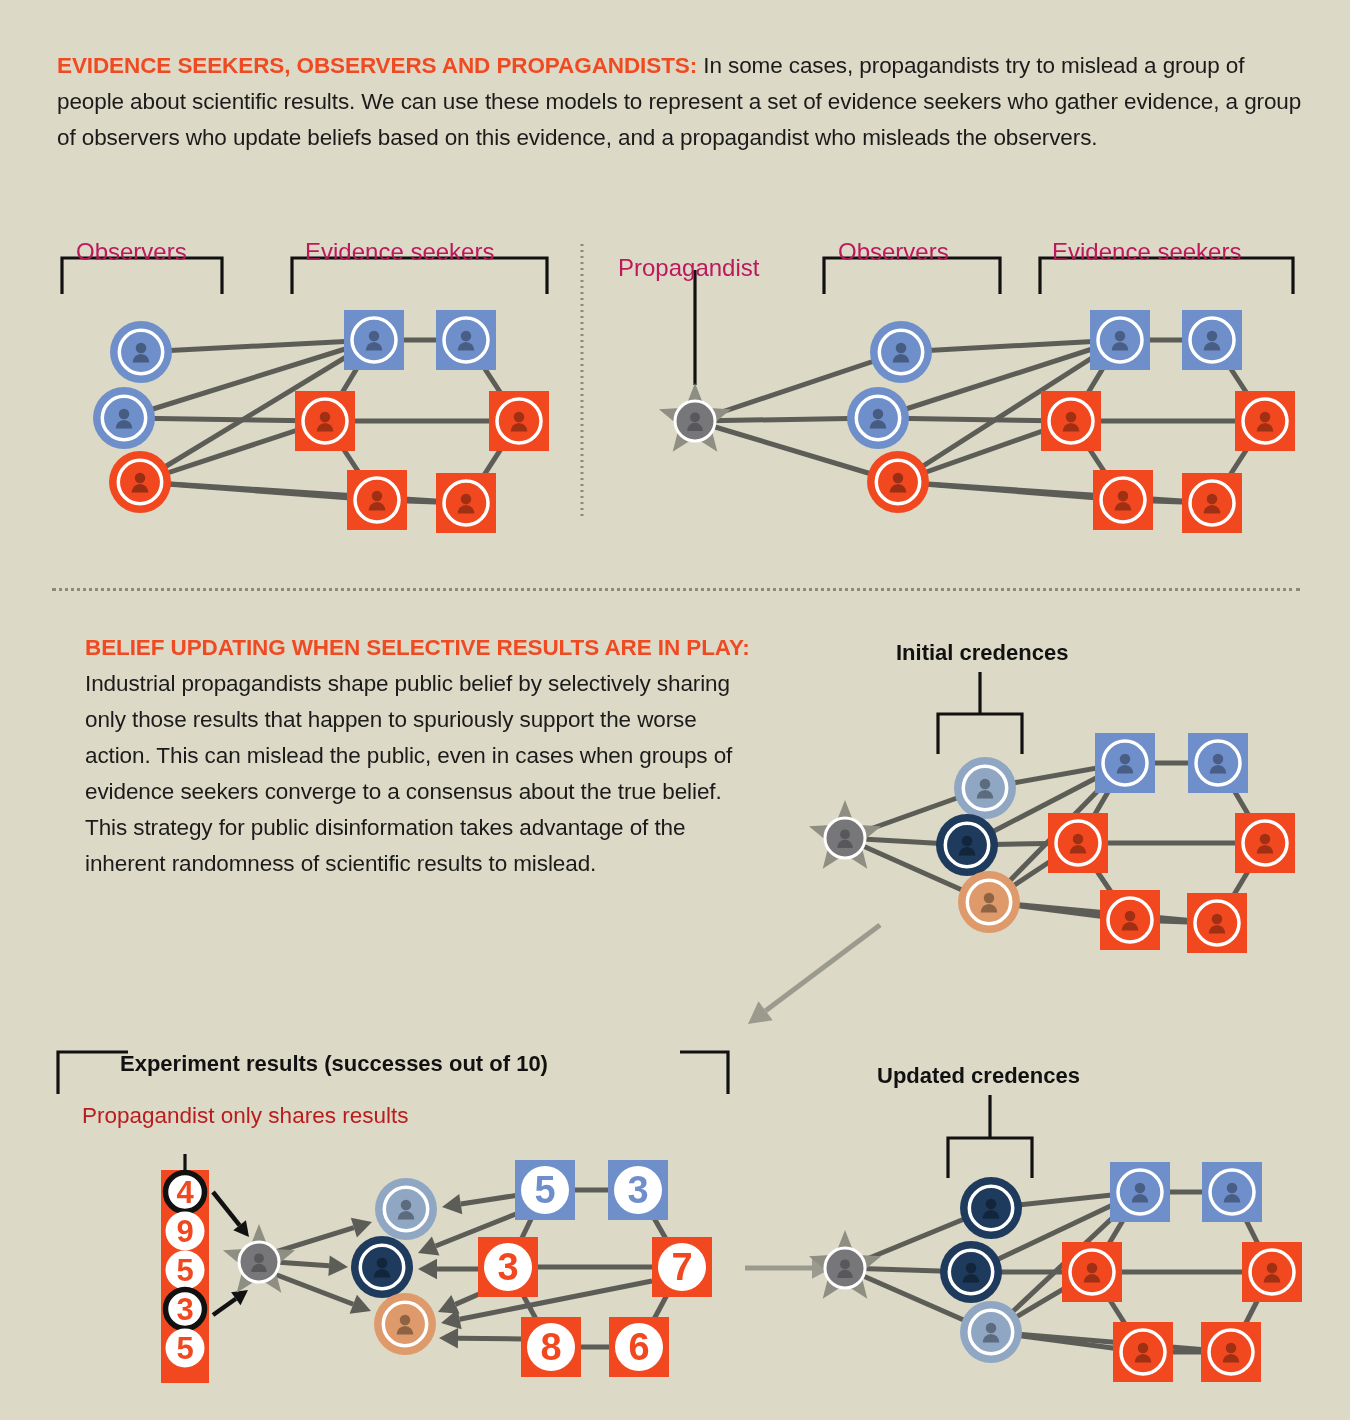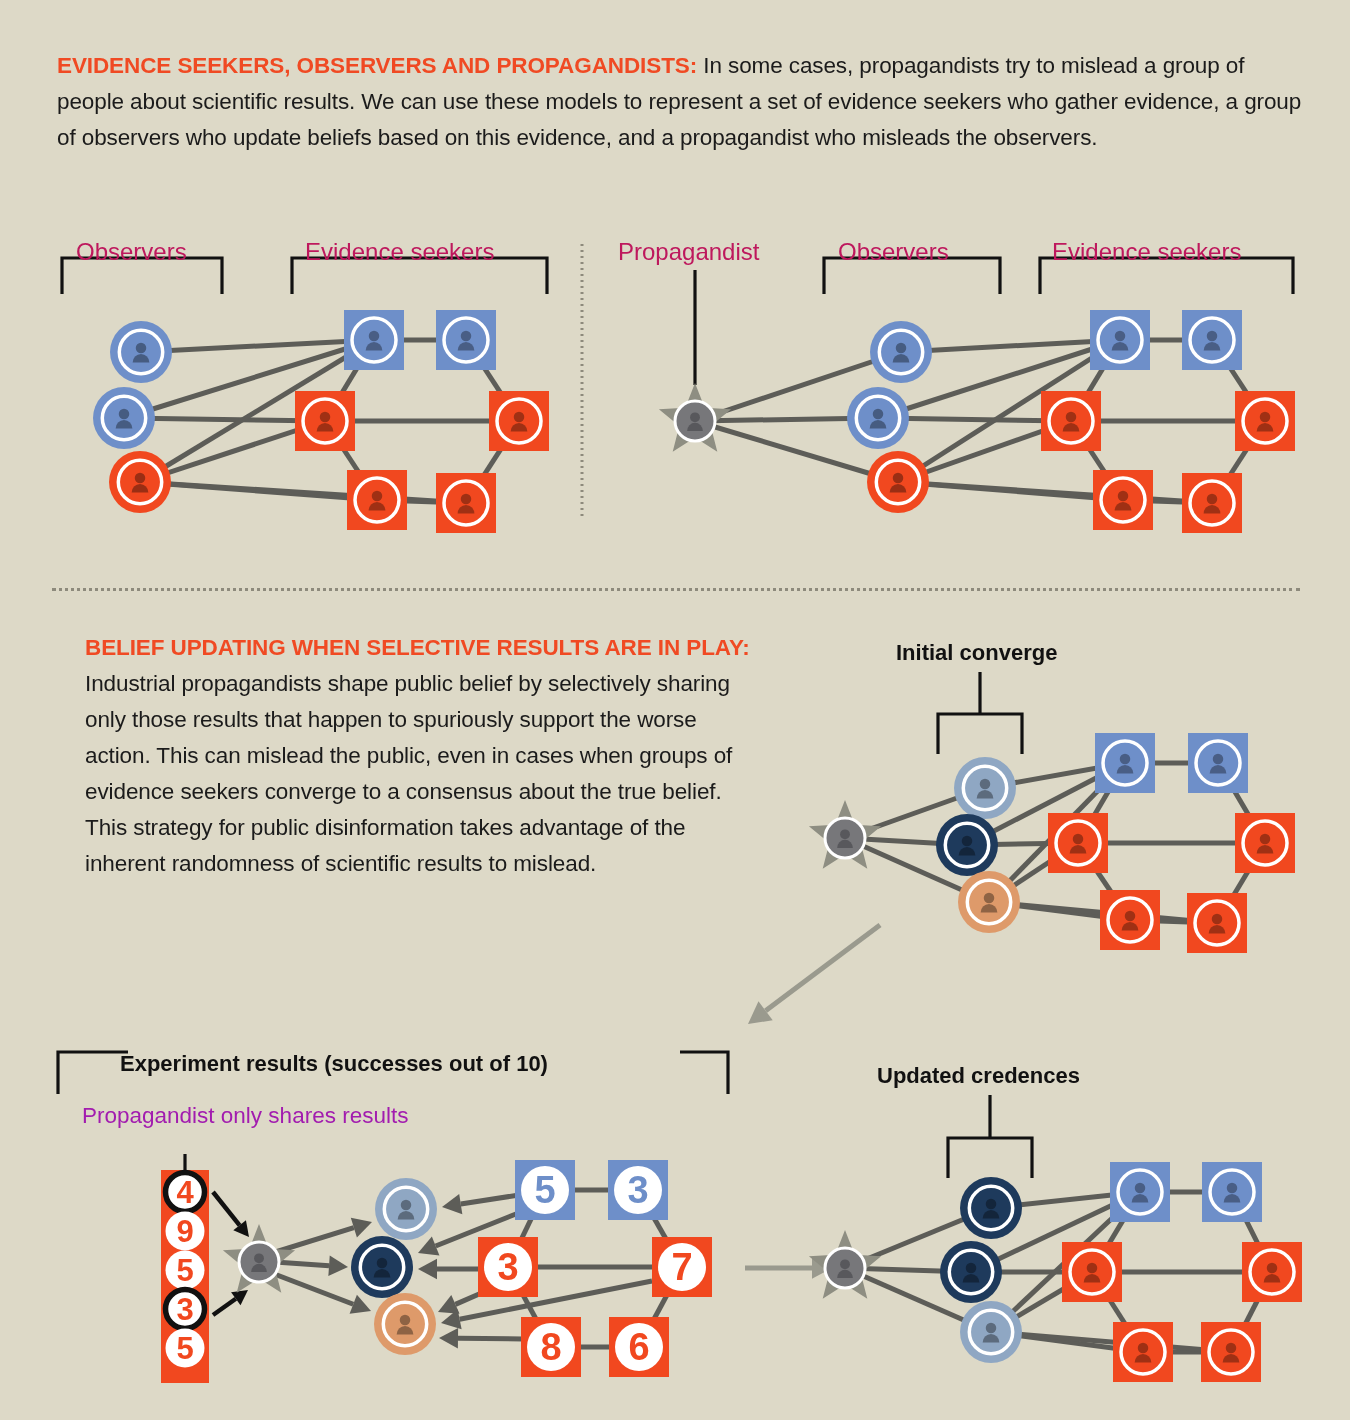--- a/index.html
+++ b/index.html
@@ -34,21 +34,21 @@
     position:absolute;
     font-weight:bold;
     font-size:22px;
     color:#111;
     white-space:nowrap;
   }
   .plain-label{
     position:absolute;
     font-size:22.5px;
     line-height:31px;
-    color:#a21caf;
+    color:#b91c1c;
   }
   .group-label{
     position:absolute;
     font-size:24px;
     color:#be185d;
     white-space:nowrap;
   }
 
   .divider{
     position:absolute;
@@ -269,21 +269,21 @@
             <circle cx="695" cy="417.36" r="4.93" fill="#58585c"></circle>
             <path d="M 687.17 430.99 a 7.83 8.12 0 0 1 15.66 0 Z" fill="#58585c"></path>
           </g>
         </g>
       </g>
     </svg>
 
   <div class="group-label" style="left:76px;top:238px;">Observers</div>
   <div class="group-label" style="left:305px;top:238px;">Evidence seekers</div>
 
-  <div class="group-label" style="left:618px;top:238px;">Propagandist</div>
+  <div class="group-label" style="left:618px;top:254px;">Propagandist</div>
   <div class="group-label" style="left:838px;top:238px;">Observers</div>
   <div class="group-label" style="left:1052px;top:238px;">Evidence seekers</div>
 
   <div class="divider"></div>
 
   <div class="para" id="belief-para">
     <span class="hdr">BELIEF UPDATING WHEN SELECTIVE RESULTS ARE IN PLAY:</span><span> Industrial propagandists shape public belief by selectively sharing only those results that happen to spuriously support the worse action. This can mislead the public, even in cases when groups of evidence seekers converge to a consensus about the true belief. This strategy for public disinformation takes advantage of the inherent randomness of scientific results to mislead.</span>
   </div>
 
   <svg class="svg-layer" id="bottom-svg" width="1350" height="1420">
@@ -638,21 +638,21 @@
           <circle cx="845" cy="1268" r="20" fill="#77777a"></circle>
           <circle cx="845" cy="1268" r="20" fill="none" stroke="#ffffff" stroke-width="3"></circle>
           <g>
             <circle cx="845" cy="1264.36" r="4.93" fill="#58585c"></circle>
             <path d="M 837.17 1277.99 a 7.83 8.12 0 0 1 15.66 0 Z" fill="#58585c"></path>
           </g>
         </g>
       </g>
     </svg>
 
-  <div class="sec-label" style="left:896px;top:640px;">Initial converge</div>
+  <div class="sec-label" style="left:896px;top:640px;">Initial credences</div>
   <div class="sec-label" style="left:877px;top:1063px;">Updated credences</div>
   <div class="sec-label" style="left:120px;top:1051px;">Experiment results (successes out of 10)</div>
 
   <div class="plain-label" style="left:82px;top:1100px;">
     <div>Propagandist only shares results</div>
   </div>
 
 </div>
 
 </body></html>

